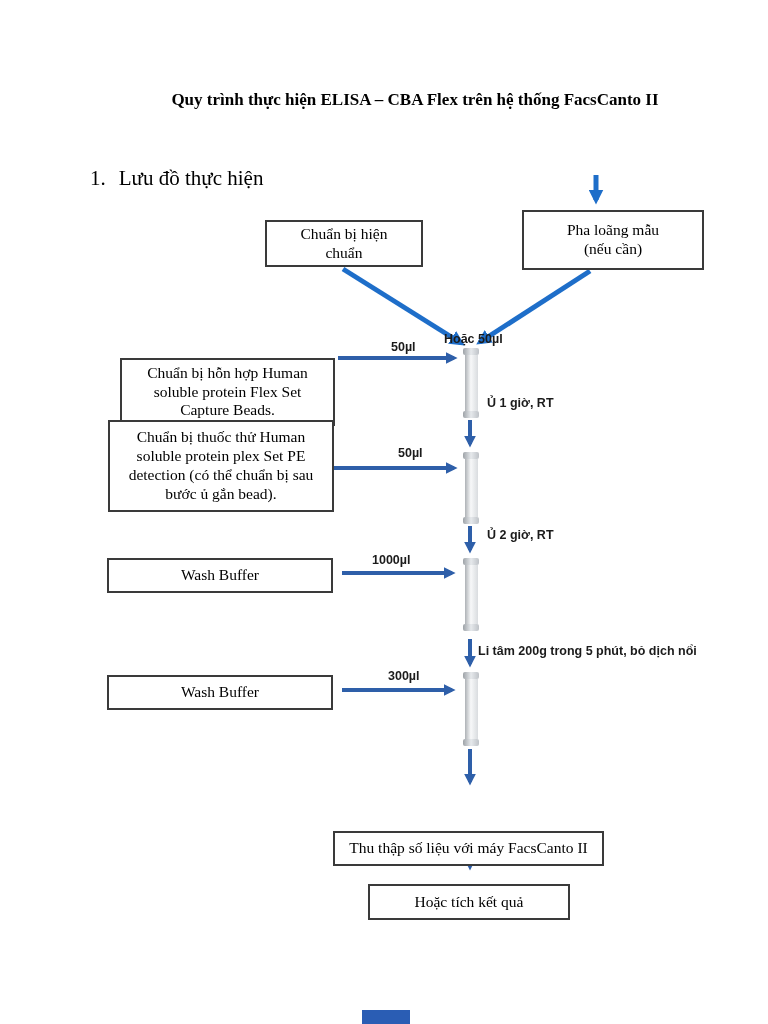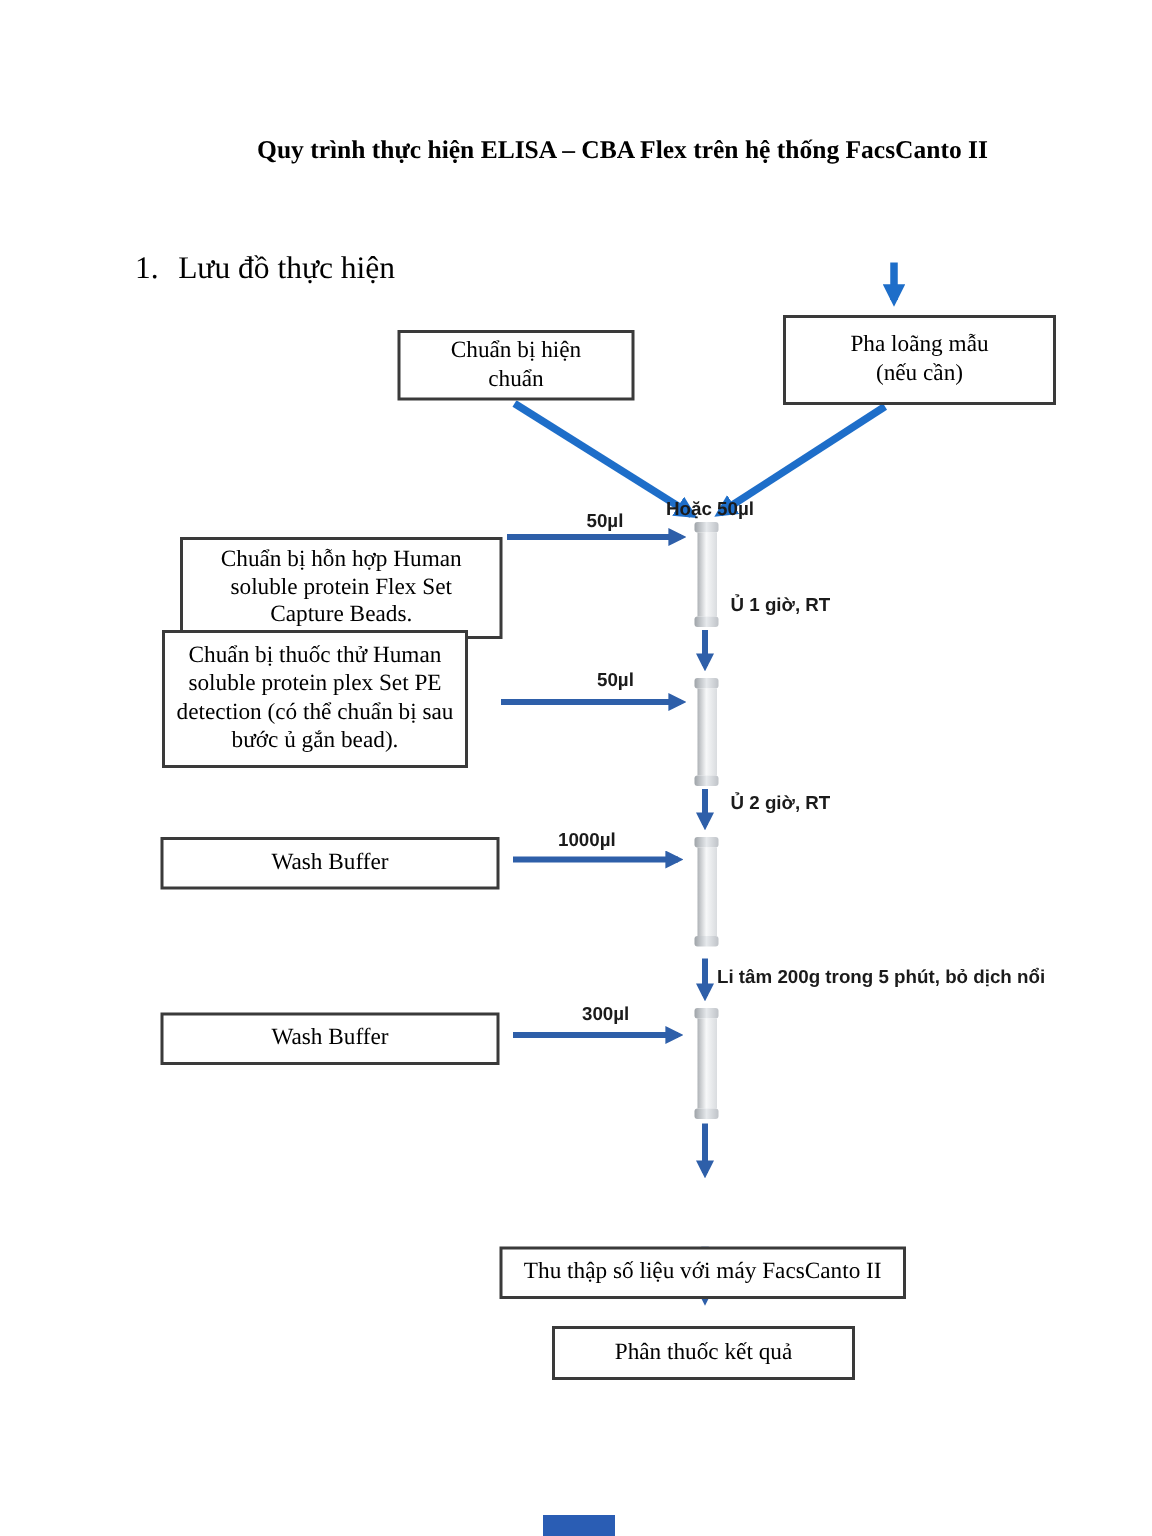--- a/index.html
+++ b/index.html
@@ -30,21 +30,21 @@
     border:2px solid #3a3a3a; background:#fff;
     display:flex; align-items:center; justify-content:center;
     text-align:center; font-size:15.5px; line-height:1.22;
     white-space:pre-line; padding:2px 4px;
     font-family:"Liberation Serif", serif;
   }
   .box-thaw      { left:503px; top:139px; width:180px; height:33px; }
   .box-dilute    { left:522px; top:210px; width:182px; height:60px; }
   .box-standard  { left:265px; top:220px; width:158px; height:47px; }
   .box-capture   { left:120px; top:326px; width:215px; height:68px;margin-top:32px; }
-  .box-detection { left:108px; top:420px; width:204px; height:92px; }
+  .box-detection { left:108px; top:420px; width:226px; height:92px; }
   .box-wash1     { left:107px; top:558px; width:226px; height:35px; }
   .box-wash2     { left:107px; top:675px; width:226px; height:35px; }
   .box-acquire   { left:333px; top:792px; width:271px; height:35px;margin-top:39px; }
   .box-analyze   { left:368px; top:884px; width:202px; height:36px; }
 
   .flabel {
     position:absolute; font-family:"Liberation Sans", sans-serif;
     font-weight:bold; font-size:12.5px; color:#1b1b1b; white-space:nowrap;
   }
   .lbl-or     { left:444px; top:305px;margin-top:27px; }
@@ -116,21 +116,21 @@
   <div class="fbox box-capture">Chuẩn bị hỗn hợp Human
 soluble protein Flex Set
 Capture Beads.</div>
   <div class="fbox box-detection">Chuẩn bị thuốc thử Human
 soluble protein plex Set PE
 detection (có thể chuẩn bị sau
 bước ủ gắn bead).</div>
   <div class="fbox box-wash1">Wash Buffer</div>
   <div class="fbox box-wash2">Wash Buffer</div>
   <div class="fbox box-acquire">Thu thập số liệu với máy FacsCanto II</div>
-  <div class="fbox box-analyze">Phân thuốc kết quả</div>
+  <div class="fbox box-analyze">Hoặc tích kết quả</div>
 
   <div class="tube tube1">
     <div class="tube-cap"></div>
     <div class="tube-body"></div>
     <div class="tube-cap"></div>
   </div>
   <div class="tube tube2">
     <div class="tube-cap"></div>
     <div class="tube-body"></div>
     <div class="tube-cap"></div>

